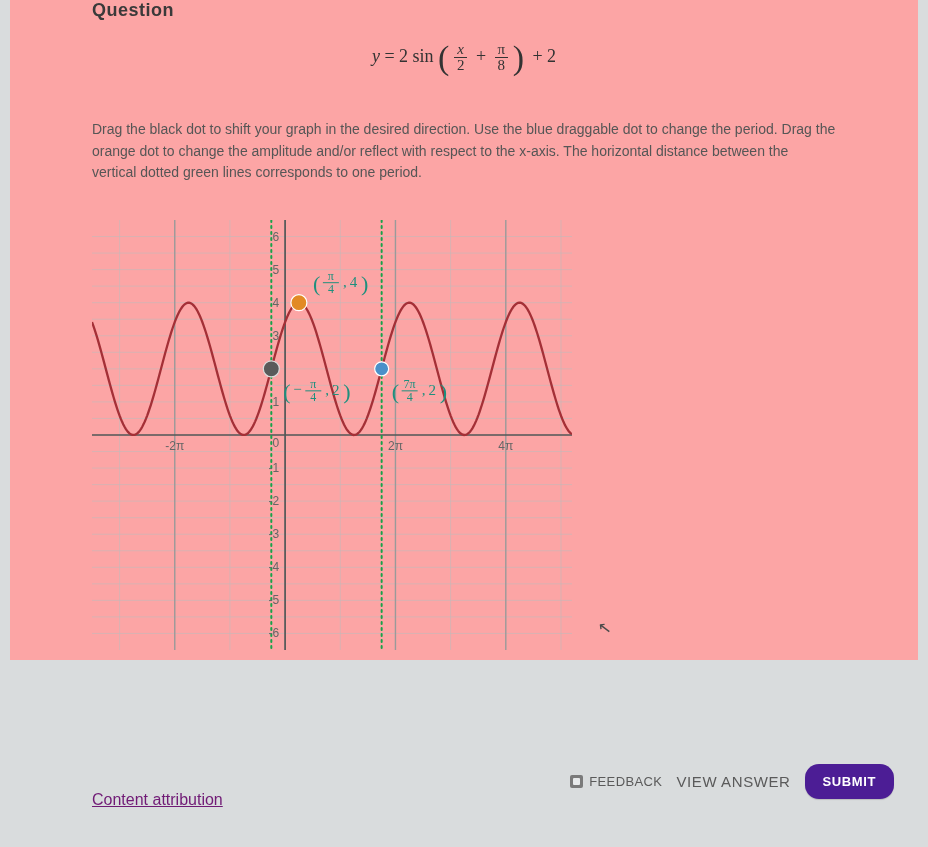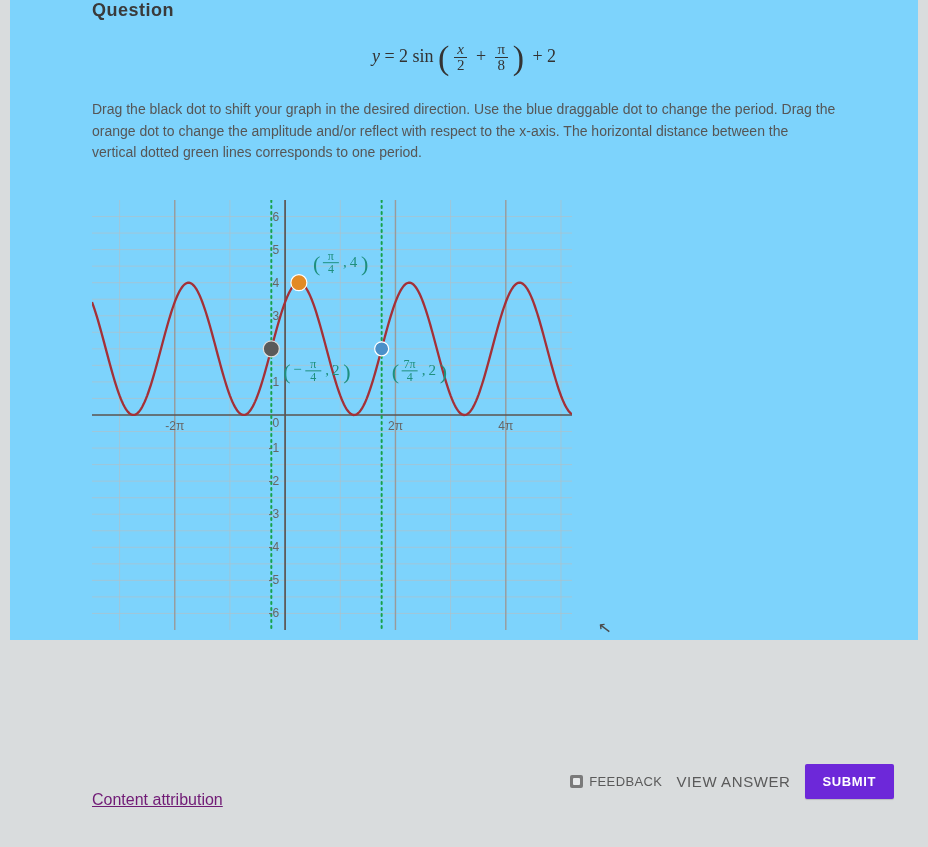--- a/index.html
+++ b/index.html
@@ -7,21 +7,21 @@
     font-family: Arial, Helvetica, sans-serif;
     background: #d9dcdd;
     width: 928px;
     height: 847px;
     overflow: hidden;
     position: relative;
     color: #4a4a4a;
     font-size: 14px;
   }
   .pane {
-    background: #7dd3fc;
+    background: #fca5a5;
     margin: 0 10px;
     padding: 0;
   }
   .question-header {
     font-size: 18px;
     font-weight: 700;
     color: #3a3a3a;
     padding: 0 82px 6px;
     letter-spacing: 0.5px;
   }
@@ -39,20 +39,21 @@
   }
   .eq-frac { display:inline-block; text-align:center; vertical-align:middle; font-size:15px; line-height:1;}
   .eq-frac .n { display:block; border-bottom:1px solid #333; padding:0 3px;}
   .eq-frac .d { display:block; padding:0 3px;}
   .eq-big { font-size:34px; vertical-align:-7px; font-weight:300;}
   .instructions {
     padding: 4px 82px 16px;
     line-height: 1.55;
     color: #565656;
     font-size: 14px;
+    margin-top: 20px;
   }
   .error-bar {
     background: #b8172b;
     color: #fff;
     font-weight: 700;
     padding: 14px 24px;
     font-size: 15px;
   }
   .graph-holder {
     padding: 20px 82px 10px;
@@ -76,22 +77,22 @@
     display:flex; gap:14px; align-items:center;
   }
   .btn-feedback {
     color:#5a5a5a; font-size:13px; letter-spacing:.4px;
     display:flex; align-items:center; gap:6px; cursor:pointer;
   }
   .btn-feedback .box { width:13px;height:13px;background:#7a7a7a;border-radius:2px; position:relative;}
   .btn-feedback .box::after{content:"";position:absolute;inset:3px;background:#e8eaeb;border-radius:1px;}
   .btn-view { color:#5a5a5a; font-size:15px; letter-spacing:.6px; cursor:pointer;}
   .btn-submit {
-    background:#6d28d9; color:#fff; font-weight:700;
-    padding:10px 18px; border-radius:2px; font-size:13px;
+    background:#4c1d95; color:#fff; font-weight:700;
+    padding:10px 18px; border-radius:14px; font-size:13px;
     letter-spacing:.6px; cursor:pointer; box-shadow:0 1px 1px rgba(0,0,0,.15);
   }
   .content-attr {
     position:absolute; left:92px; bottom:38px;
     font-size:16px; color:#701a75; text-decoration:underline; cursor:pointer;
   }
   .cursor-arrow {
     position:absolute; left:598px; top:618px;
     font-size:16px; color:#4a4a4a; transform:rotate(-8deg);
   }

